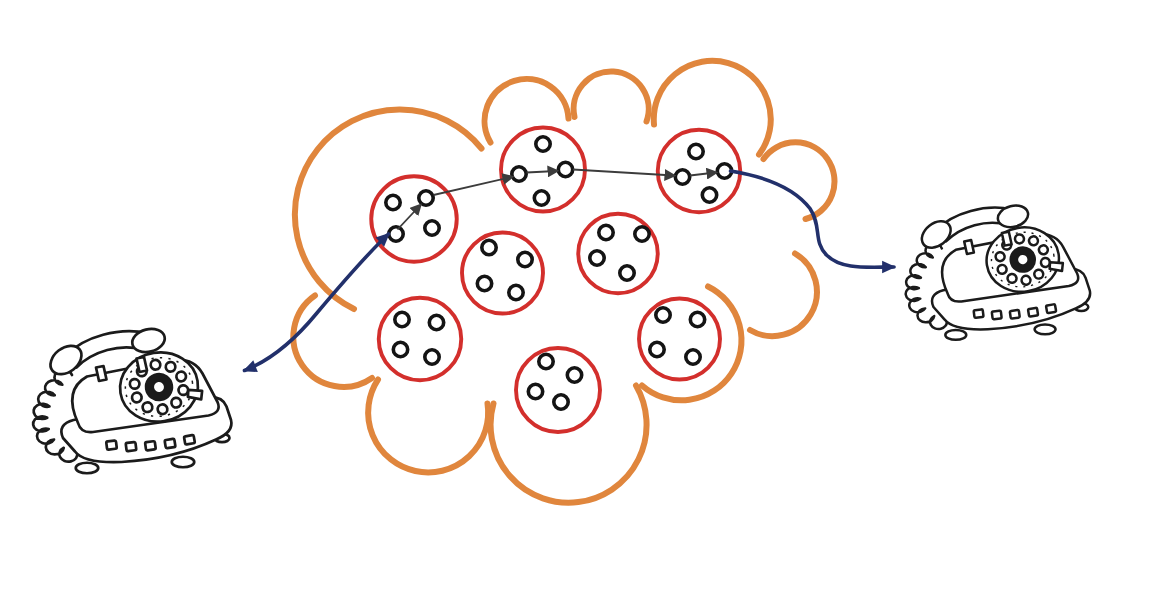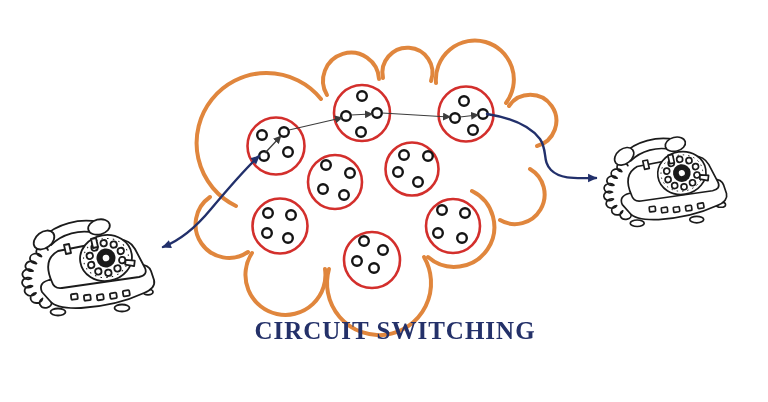--- a/index.html
+++ b/index.html
@@ -145,14 +145,13 @@
     <g>
       <use href="#phone" transform="translate(600,134) scale(0.93)"></use>
     </g>
 
     <g id="g-trunks">
         <path d="M 259 156 C 243 171, 227 190, 211 209 C 197 226, 181 240, 163 247" stroke="#22306B" stroke-width="2.4" fill="none" stroke-linecap="round" marker-start="url(#mTrunk)" marker-end="url(#mTrunk)"></path>
         <path d="M 487 114 C 512 118, 530 126, 540 139 C 548 151, 542 161, 551 170 C 561 180, 578 178, 596 178" stroke="#22306B" stroke-width="2.4" fill="none" stroke-linecap="round" marker-end="url(#mTrunk)"></path>
       </g>
   </svg>
 
-  <div class="diagram-title">CIRCUIT SWITCHING</div>
 </div>
 
 </body></html>

